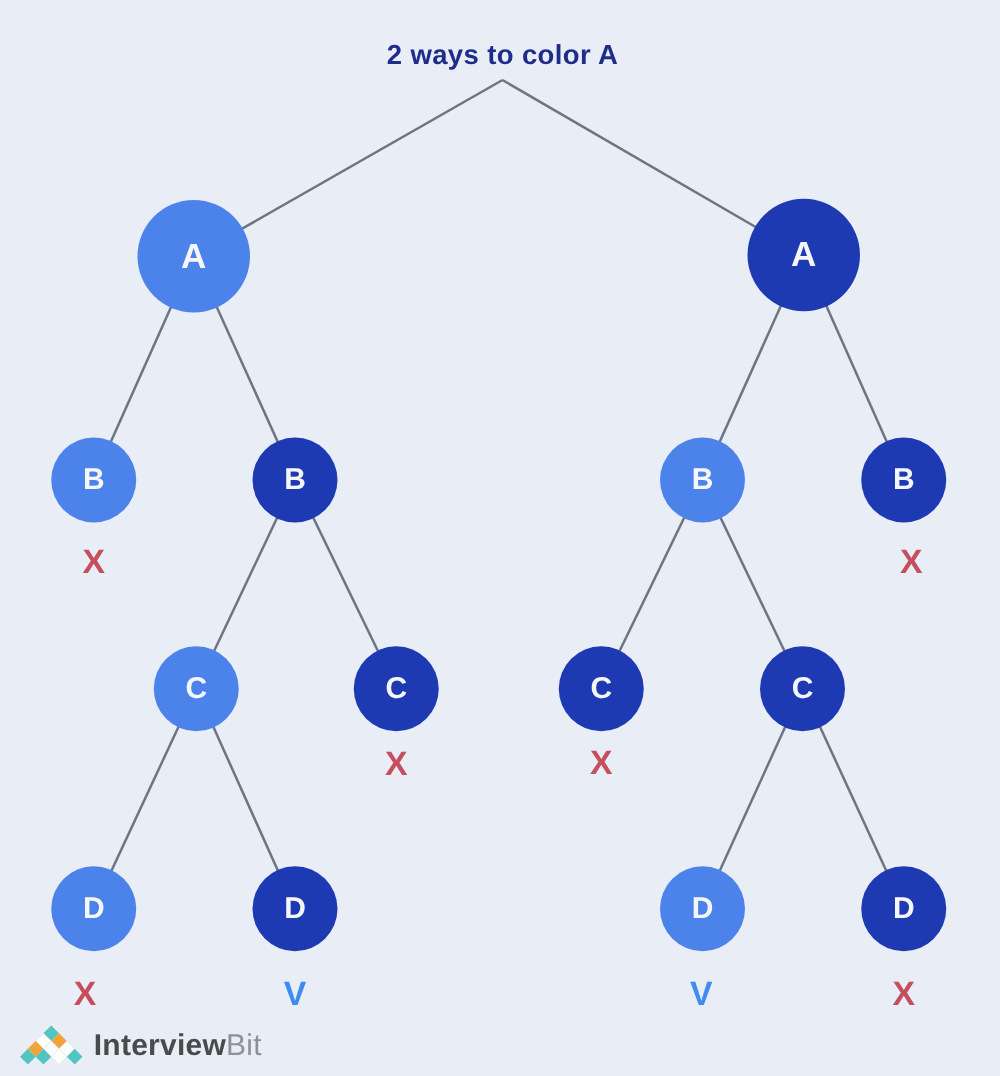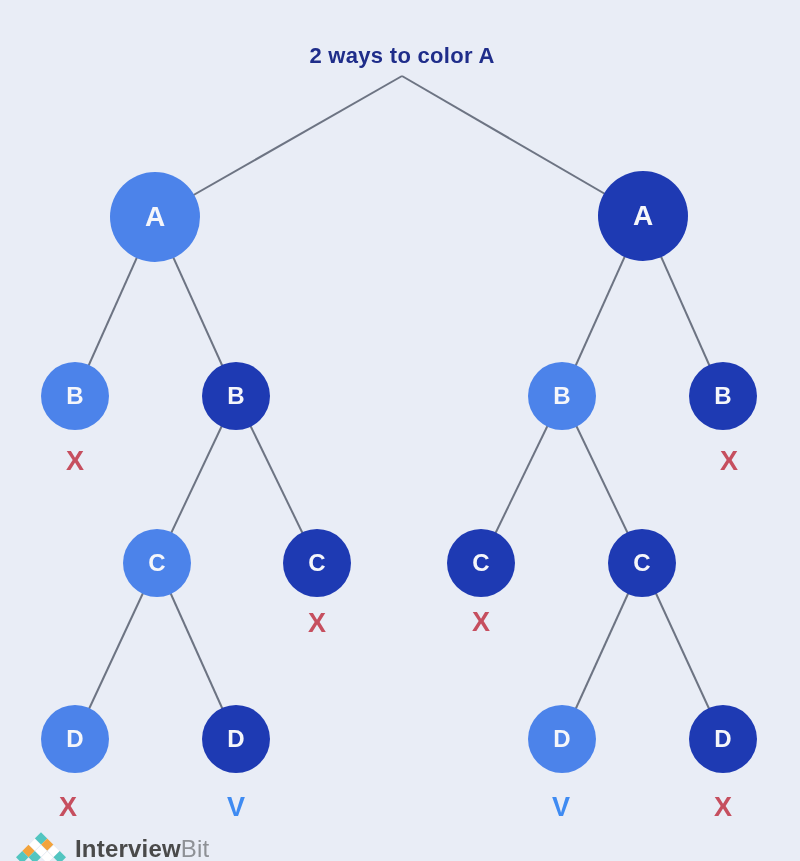--- a/index.html
+++ b/index.html
@@ -10,21 +10,20 @@
     width: 800px;
     height: 861px;
     background: #e9edf6;
     font-family: "Liberation Sans", sans-serif;
     position: relative;
     overflow: hidden;
   }
   .canvas {
     position: absolute;
     inset: 0;
-    margin-top: 12px;
   }
   .title {
     position: absolute;
     top: 31px;
     left: 0;
     width: 804px;
     text-align: center;
     font-size: 22px;
     font-weight: 700;
     color: #1f2d8a;

